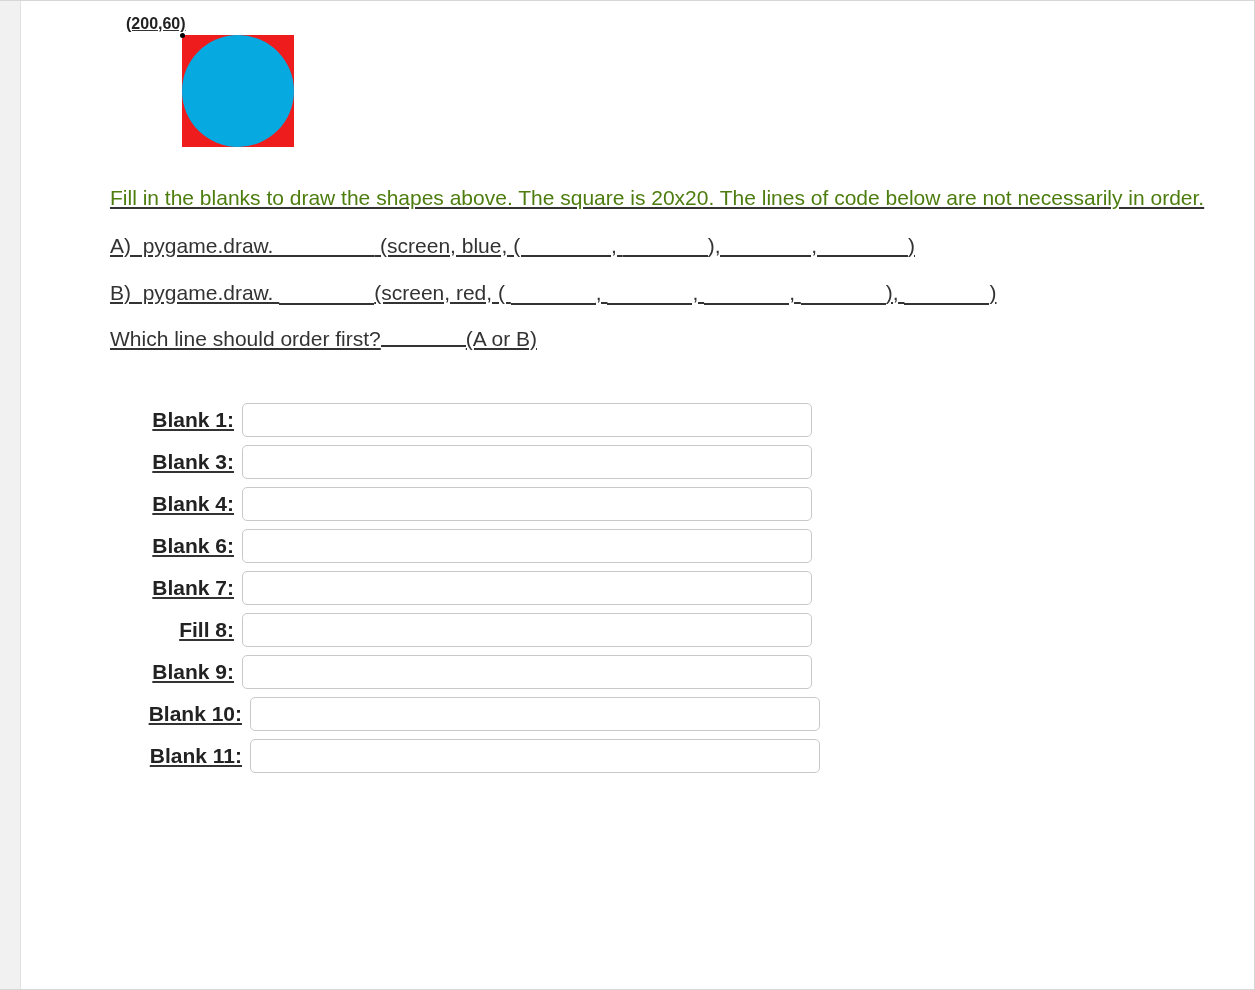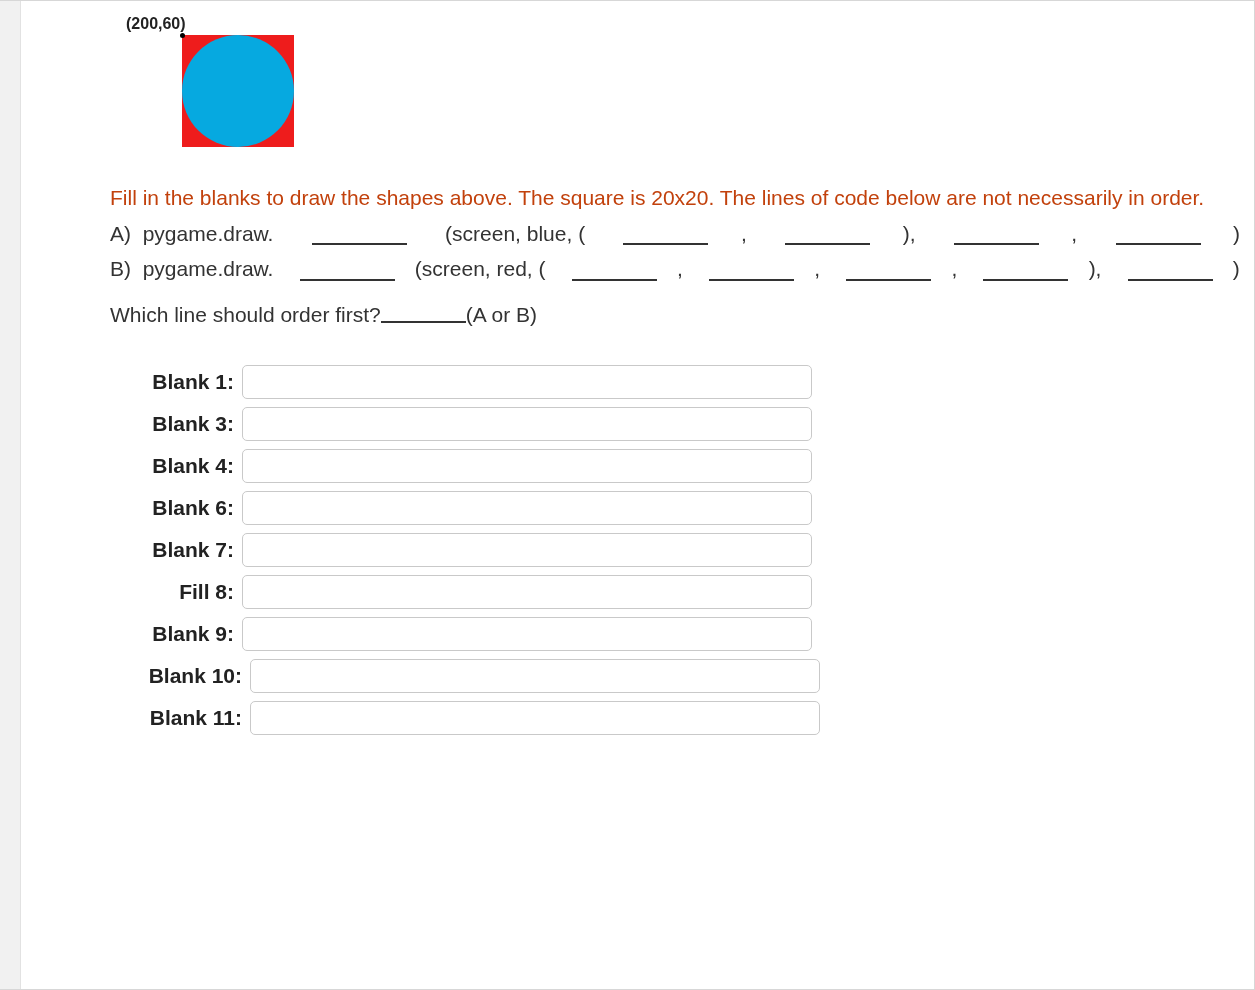--- a/index.html
+++ b/index.html
@@ -13,41 +13,42 @@
     border-left:none;
     position:relative;
   }
   .left-bar{
     position:absolute;left:0;top:0;width:20px;height:988px;
     background:#f1f1f1;border-right:1px solid #e2e2e2;
   }
   .content{
     position:absolute;left:20px;top:0;right:0;bottom:0;
     box-sizing:border-box;
-    padding:0 14px 0 90px;
+    padding:0 30px 0 90px;
+    text-decoration:underline;
   }
   .coord{
     font-weight:700;font-size:16px;color:#222;
     margin:14px 0 0 16px;
   }
   .shape-wrap{position:relative;width:112px;height:112px;margin:2px 0 0 72px;}
   .dot{position:absolute;left:-2px;top:-2px;width:5px;height:5px;border-radius:50%;background:#000;}
   .square{position:absolute;left:0;top:0;width:112px;height:112px;background:#ee1c1c;}
   .circle{position:absolute;left:0;top:0;width:112px;height:112px;border-radius:50%;background:#06a9e0;}
-  .prompt{margin:35px 0 0 0;line-height:1.5;font-size:21px;color:#c2410c;}
-  .code-line{margin-top:4px;font-size:21px;line-height:1.5;display:flex;flex-wrap:nowrap;align-items:flex-end;justify-content:space-between;}
+  .prompt{margin:35px 0 0 0;line-height:1.5;font-size:21px;color:#4d7c0f;}
+  .code-line{margin-top:16px;font-size:21px;line-height:1.5;display:flex;flex-wrap:nowrap;align-items:flex-end;}
   .code-line .seg,.code-line .gap{white-space:pre;}
   .gap{
     display:inline-block;border-bottom:2px solid #333;height:1.15em;
     vertical-align:baseline;position:relative;top:-4px;
   }
   .g-med{width:95px;}
   .g-short{width:85px;}
   .q-line{margin-top:16px;font-size:21px;display:flex;align-items:flex-end;}
-  .answers{margin:38px 0 0 24px;}
+  .answers{margin:52px 0 0 24px;}
   .ans-row{display:flex;align-items:center;margin-bottom:8px;}
   .ans-label{width:100px;text-align:right;font-weight:700;font-size:21px;color:#222;margin-right:8px;white-space:nowrap;}
   .ans-input{
     width:570px;height:34px;font-size:18px;
     border:1px solid #c9c9c9;border-radius:5px;
     padding:2px 8px;box-sizing:border-box;background:#fff;color:#333;
   }
   .lbl-wide{width:108px;}
 </style>
 </head>

